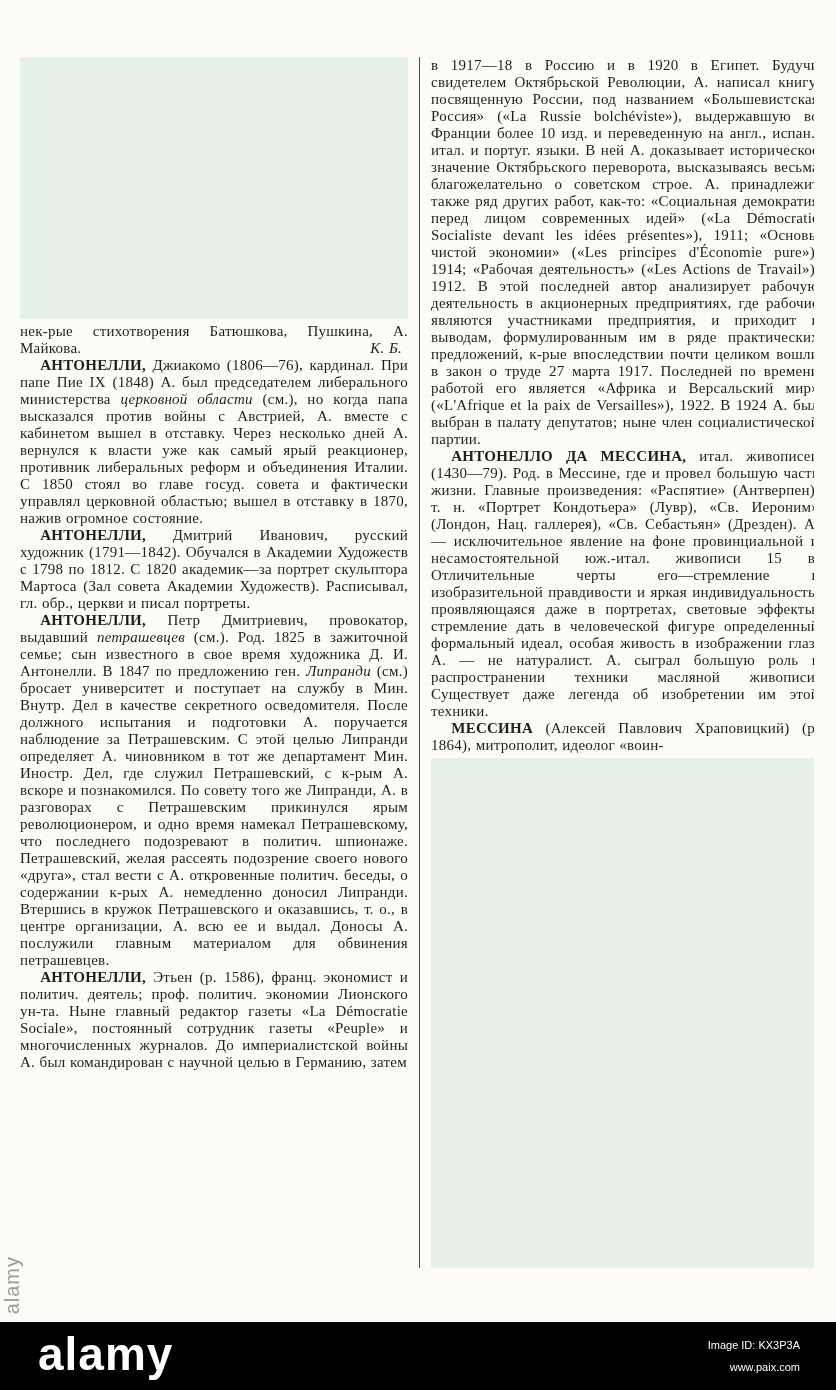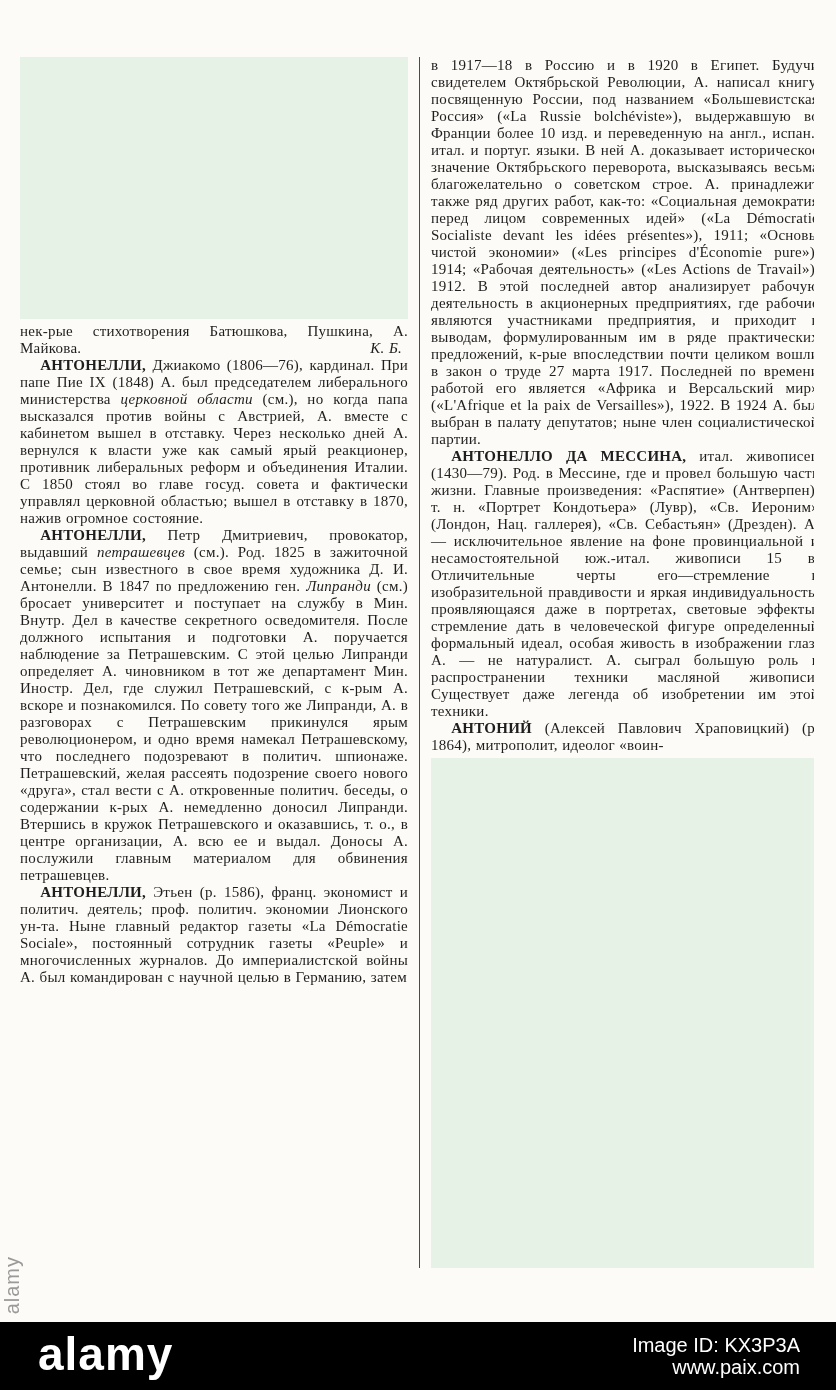--- a/index.html
+++ b/index.html
@@ -40,44 +40,45 @@
                writing-mode:vertical-rl; transform:rotate(180deg);
                font-family:"Liberation Sans", sans-serif; font-size:20px;
                color:#9a9a9a; letter-spacing:1px; }
 
   .bottom-bar { position:absolute; left:0; right:0; bottom:0; height:68px;
                 background:#000; display:flex; align-items:center;
                 justify-content:space-between; padding:0 36px 0 38px;
                 font-family:"Liberation Sans", sans-serif; color:#fff; }
   .alamy-logo { font-size:46px; font-weight:bold; letter-spacing:1px;
                 line-height:1; padding-bottom:4px; }
-  .bar-right { text-align:right; font-size:20px; line-height:22px; }
+  .bar-right { text-align:right; font-size:11px; line-height:22px; }
 </style>
 </head>
 <body>
 
 <div class="scan">
 
 
   <div class="columns">
 
     <div class="col">
       <div class="redacted redacted-left" style="background: rgb(230, 242, 230);"></div>
       <p class="para noindent"><span>нек-рые стихотворения Батюшкова, Пушкина, А. Майкова. </span><i class="sig">К. Б.</i></p>
       <p class="para"><b>АНТОНЕЛЛИ,</b><span> Джиакомо (1806—76), кардинал. При папе Пие IX (1848) А. был председателем либерального министерства </span><i>церковной области</i><span> (см.), но когда папа высказался против войны с Австрией, А. вместе с кабинетом вышел в отставку. Через несколько дней А. вернулся к власти уже как самый ярый реакционер, противник либеральных реформ и объединения Италии. С 1850 стоял во главе госуд. совета и фактически управлял церковной областью; вышел в отставку в 1870, нажив огромное состояние.</span></p>
+      <p class="para"><b>АНТОНЕЛЛИ,</b><span> Дмитрий Иванович, русский художник (1791—1842). Обучался в Академии Художеств с 1798 по 1812. С 1820 академик—за портрет скульптора Мартоса (Зал совета Академии Художеств). Расписывал, гл. обр., церкви и писал портреты.</span></p>
       <p class="para"><b>АНТОНЕЛЛИ,</b><span> Петр Дмитриевич, провокатор, выдавший </span><i>петрашевцев</i><span> (см.). Род. 1825 в зажиточной семье; сын известного в свое время художника Д. И. Антонелли. В 1847 по предложению ген. </span><i>Липранди</i><span> (см.) бросает университет и поступает на службу в Мин. Внутр. Дел в качестве секретного осведомителя. После должного испытания и подготовки А. поручается наблюдение за Петрашевским. С этой целью Липранди определяет А. чиновником в тот же департамент Мин. Иностр. Дел, где служил Петрашевский, с к-рым А. вскоре и познакомился. По совету того же Липранди, А. в разговорах с Петрашевским прикинулся ярым революционером, и одно время намекал Петрашевскому, что последнего подозревают в политич. шпионаже. Петрашевский, желая рассеять подозрение своего нового «друга», стал вести с А. откровенные политич. беседы, о содержании к-рых А. немедленно доносил Липранди. Втершись в кружок Петрашевского и оказавшись, т. о., в центре организации, А. всю ее и выдал. Доносы А. послужили главным материалом для обвинения петрашевцев.</span></p>
       <p class="para"><b>АНТОНЕЛЛИ,</b><span> Этьен (р. 1586), франц. экономист и политич. деятель; проф. политич. экономии Лионского ун-та. Ныне главный редактор газеты «La Démocratie Sociale», постоянный сотрудник газеты «Peuple» и многочисленных журналов. До империалистской войны А. был командирован с научной целью в Германию, затем</span></p>
     </div>
 
     <div class="divider"></div>
 
     <div class="col">
       <p class="para noindent"><span>в 1917—18 в Россию и в 1920 в Египет. Будучи свидетелем Октябрьской Революции, А. написал книгу, посвященную России, под названием «Большевистская Россия» («La Russie bolchéviste»), выдержавшую во Франции более 10 изд. и переведенную на англ., испан., итал. и португ. языки. В ней А. доказывает историческое значение Октябрьского переворота, высказываясь весьма благожелательно о советском строе. А. принадлежит также ряд других работ, как-то: «Социальная демократия перед лицом современных идей» («La Démocratie Socialiste devant les idées présentes»), 1911; «Основы чистой экономии» («Les principes d'Économie pure»), 1914; «Рабочая деятельность» («Les Actions de Travail»), 1912. В этой последней автор анализирует рабочую деятельность в акционерных предприятиях, где рабочие являются участниками предприятия, и приходит к выводам, формулированным им в ряде практических предложений, к-рые впоследствии почти целиком вошли в закон о труде 27 марта 1917. Последней по времени работой его является «Африка и Версальский мир» («L'Afrique et la paix de Versailles»), 1922. В 1924 А. был выбран в палату депутатов; ныне член социалистической партии.</span></p>
       <p class="para"><b>АНТОНЕЛЛО ДА МЕССИНА,</b><span> итал. живописец (1430—79). Род. в Мессине, где и провел большую часть жизни. Главные произведения: «Распятие» (Антверпен), т. н. «Портрет Кондотьера» (Лувр), «Св. Иероним» (Лондон, Нац. галлерея), «Св. Себастьян» (Дрезден). А. — исключительное явление на фоне провинциальной и несамостоятельной юж.-итал. живописи 15 в. Отличительные черты его—стремление к изобразительной правдивости и яркая индивидуальность, проявляющаяся даже в портретах, световые эффекты, стремление дать в человеческой фигуре определенный формальный идеал, особая живость в изображении глаз. А. — не натуралист. А. сыграл большую роль в распространении техники масляной живописи. Существует даже легенда об изобретении им этой техники.</span></p>
-      <p class="para"><b>АНТОНИЙ</b><span> (Алексей Павлович Храповицкий) (р. 1864), митрополит, идеолог «воин-</span></p>
+      <p class="para"><b>МЕССИНА</b><span> (Алексей Павлович Храповицкий) (р. 1864), митрополит, идеолог «воин-</span></p>
       <div class="redacted redacted-right" style="background: rgb(230, 242, 230);"></div>
     </div>
 
   </div>
 </div>
 
 <div class="side-mark">alamy</div>
 
 <div class="bottom-bar" style="background: rgb(0, 0, 0);">
   <span class="alamy-logo">alamy</span>

